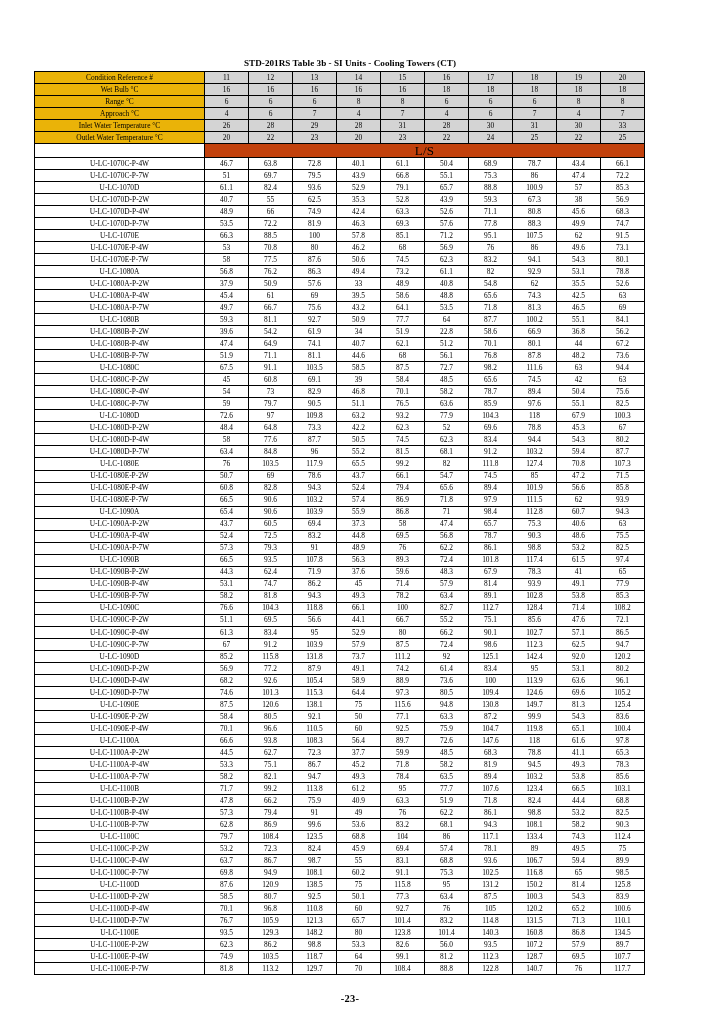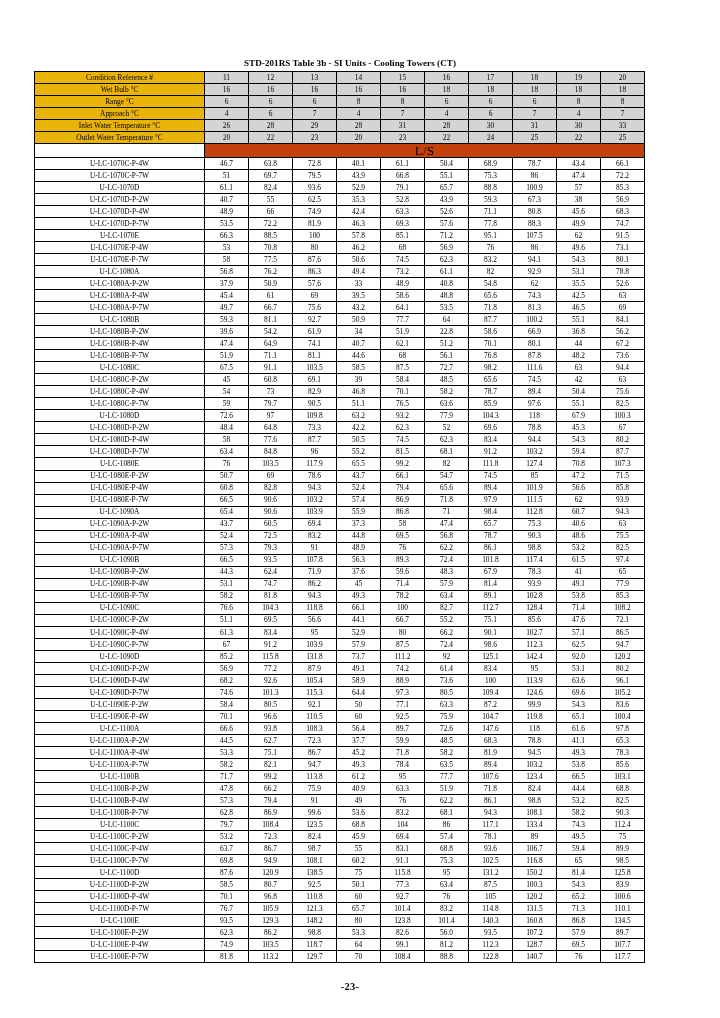--- a/index.html
+++ b/index.html
@@ -780,20 +780,33 @@
           <td>115.3</td>
           <td>64.4</td>
           <td>97.3</td>
           <td>80.5</td>
           <td>109.4</td>
           <td>124.6</td>
           <td>69.6</td>
           <td>105.2</td>
         </tr>
         <tr class="data-row">
+          <td class="label-cell">U-LC-1090E</td>
+          <td class="sep-left">87.5</td>
+          <td>120.6</td>
+          <td>138.1</td>
+          <td>75</td>
+          <td>115.6</td>
+          <td>94.8</td>
+          <td>130.8</td>
+          <td>149.7</td>
+          <td>81.3</td>
+          <td>125.4</td>
+        </tr>
+        <tr class="data-row">
           <td class="label-cell">U-LC-1090E-P-2W</td>
           <td class="sep-left">58.4</td>
           <td>80.5</td>
           <td>92.1</td>
           <td>50</td>
           <td>77.1</td>
           <td>63.3</td>
           <td>87.2</td>
           <td>99.9</td>
           <td>54.3</td>

